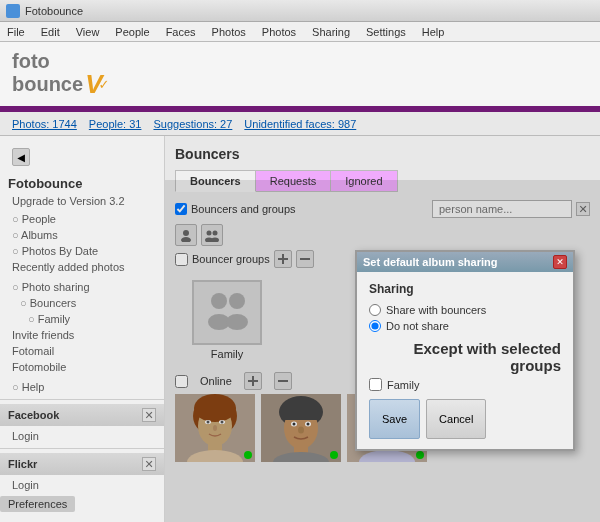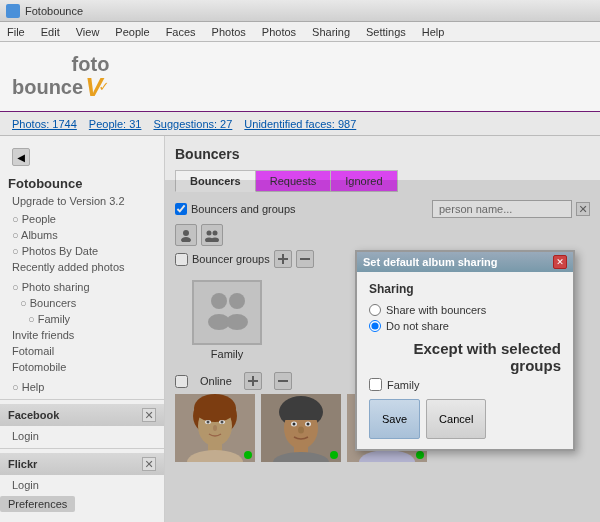--- a/index.html
+++ b/index.html
@@ -54,25 +54,24 @@
     .app-container {
       display: flex;
       flex-direction: column;
       height: calc(522px - 42px);
     }
 
     
     .logo-area {
       background: #f5f5f5;
       padding: 8px 12px;
-      border-bottom: 1px solid #701a75;
+      border-bottom: 6px solid #701a75;
       height: 70px;
       display: flex;
       align-items: center;
-      text-align: right;
     }
     .logo-foto { color: #888; }
     .logo-bounce { color: #888; }
 
     
     .nav-tabs {
       background: #e8e8e8;
       padding: 4px 8px 0;
       border-bottom: 1px solid #bbb;
       display: flex;
@@ -182,21 +181,21 @@
 
     
     .inner-tabs {
       display: flex;
       gap: 0;
       margin-bottom: 8px;
     }
     .inner-tab {
       padding: 4px 14px;
       font-size: 11px;
-      background: #d946ef;
+      background: #f0abfc;
       border: 1px solid #bbb;
       cursor: pointer;
       color: #333;
     }
     .inner-tab.active {
       background: #f0f0f0;
       border-bottom-color: #f0f0f0;
       font-weight: bold;
     }
     .inner-tab:not(:first-child) { border-left: none; }

